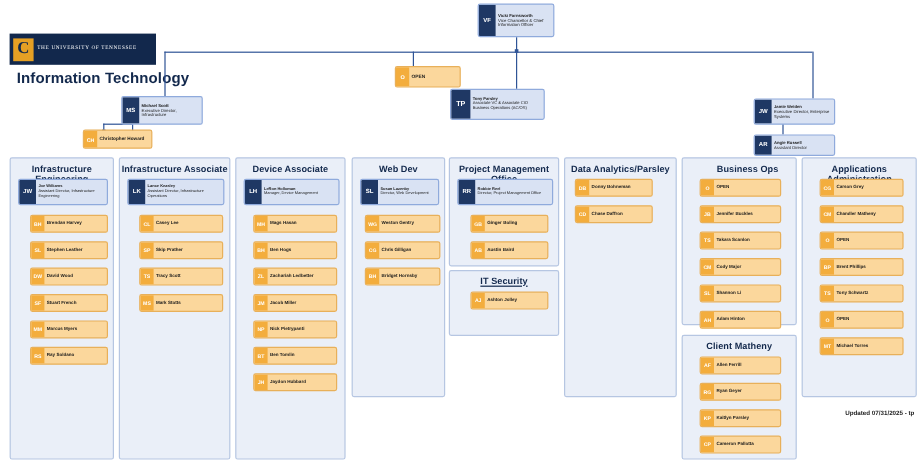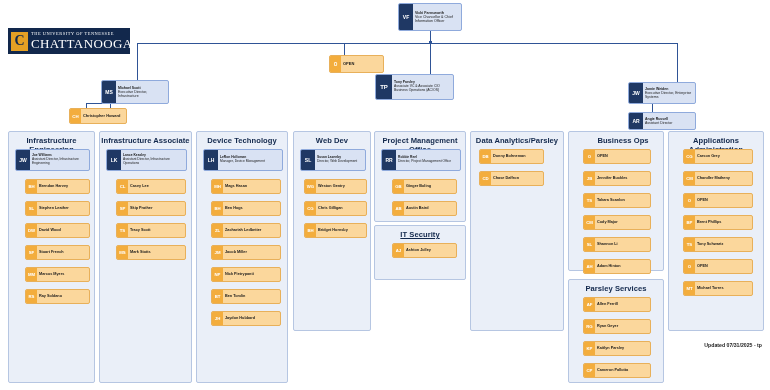--- a/index.html
+++ b/index.html
@@ -92,23 +92,23 @@
 </style>
 </head>
 <body>
 
 <div id="canvas">
 
   <div class="logo-box">
     <div class="logo-mark">C</div>
     <div class="logo-text">
       <div class="logo-top">THE UNIVERSITY OF TENNESSEE</div>
-      <div class="logo-bottom">CHATTANOOGA</div>
-    </div>
-  </div>
+    </div>
+  </div>
+  <div class="dept-title">Information Technology</div>
   <div class="updated">Updated 07/31/2025 - tp</div>
 
   <div class="ln lnv" style="left:430px; top:31px; height:12px;"></div>
   <div class="ln lnh" style="left:137px; top:43px; width:540px;"></div>
   <div class="ln lnv" style="left:137px; top:43px; height:42px;"></div>
   <div class="ln lnv" style="left:344px; top:43px; height:14px;"></div>
   <div class="ln lnv" style="left:430px; top:43px; height:31px;"></div>
   <div class="ln lnv" style="left:677px; top:43px; height:39px;"></div>
   <div class="ln lnv" style="left:110px; top:103px; height:10px;"></div>
   <div class="ln lnh" style="left:86px; top:103px; width:24px;"></div>
@@ -247,21 +247,21 @@
           </div>
         </div>
         <div class="node gold" style="position: absolute; left: 16px; top: 113px; width: 70px; height: 15px; font-size: 3.8px;">
           <div class="ini" style="width:11px; font-size:4.3px;">MS</div>
           <div class="body">
             <div class="nm">Mark Stotts</div>
           </div>
         </div>
       </div>
       <div class="group" style="left: 196px; top: 131px; width: 92px; height: 252px;">
-        <div class="group-title" style="margin-top: 4px;">Device Technology</div>
+        <div class="group-title" style="margin-top: 4px;">Device Associate</div>
         <div class="node blue" style="position: absolute; left: 6px; top: 17px; width: 80px; height: 22px; font-size: 3.3px;">
           <div class="ini" style="width:14px; font-size:5px;">LH</div>
           <div class="body">
             <div class="nm">LeRon Holloman</div>
             <div class="ttl">Manager, Device Management</div>
           </div>
         </div>
         <div class="node gold" style="position: absolute; left: 14px; top: 47px; width: 70px; height: 15px; font-size: 3.8px;">
           <div class="ini" style="width:11px; font-size:4.3px;">MH</div>
           <div class="body">
@@ -412,21 +412,21 @@
           </div>
         </div>
         <div class="node gold" style="position: absolute; left: 14px; top: 127px; width: 68px; height: 15px; font-size: 3.8px;">
           <div class="ini" style="width:11px; font-size:4.3px;">AH</div>
           <div class="body">
             <div class="nm">Adam Hinton</div>
           </div>
         </div>
       </div>
       <div class="group" style="left: 568px; top: 279px; width: 96px; height: 104px;">
-        <div class="group-title" style="margin-top: 4px;">Parsley Services</div>
+        <div class="group-title" style="margin-top: 4px;">Client Matheny</div>
         <div class="node gold" style="position: absolute; left: 14px; top: 17px; width: 68px; height: 15px; font-size: 3.8px;">
           <div class="ini" style="width:11px; font-size:4.3px;">AF</div>
           <div class="body">
             <div class="nm">Allen Ferrill</div>
           </div>
         </div>
         <div class="node gold" style="position: absolute; left: 14px; top: 39px; width: 68px; height: 15px; font-size: 3.8px;">
           <div class="ini" style="width:11px; font-size:4.3px;">RG</div>
           <div class="body">
             <div class="nm">Ryan Geyer</div>

